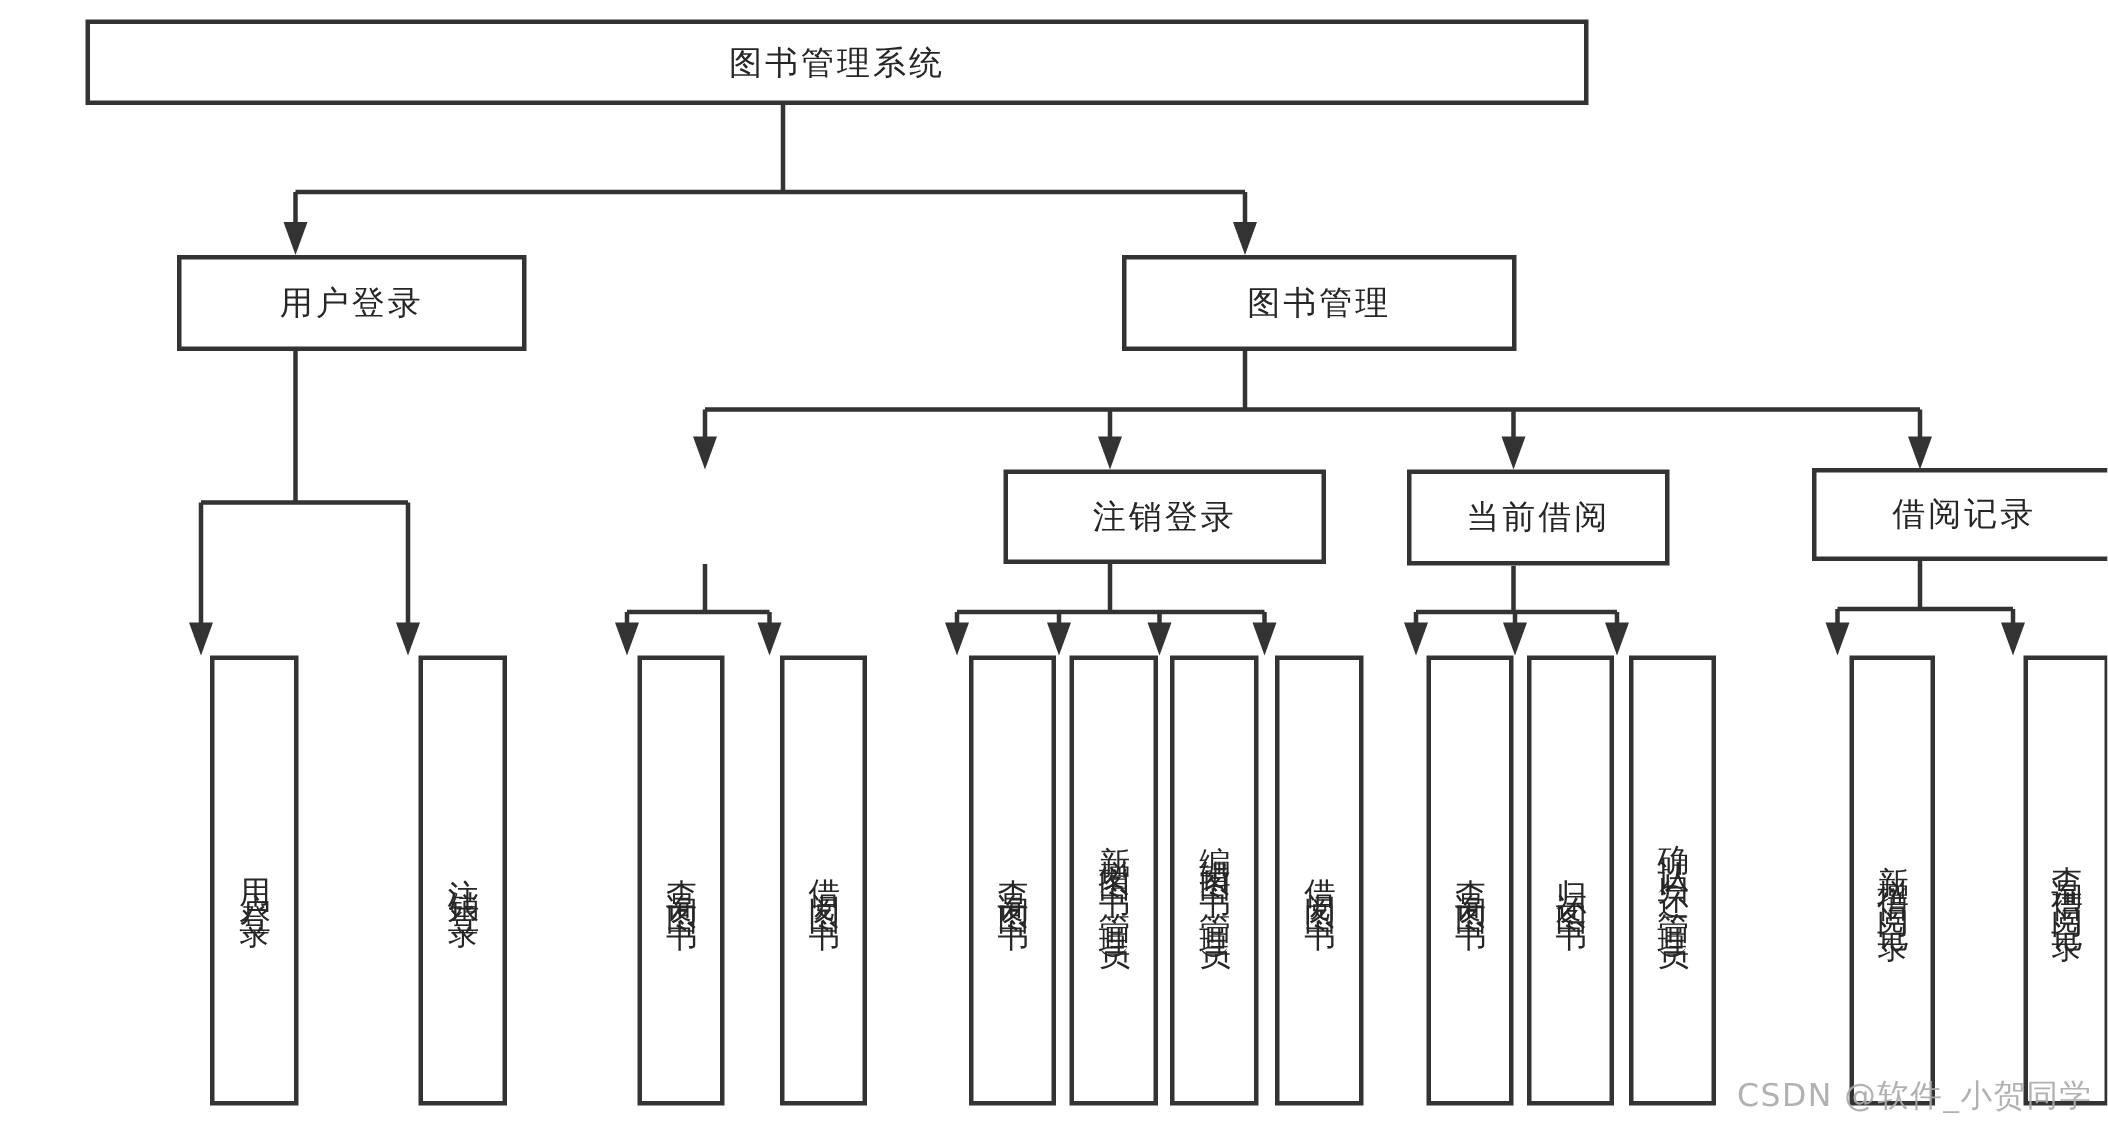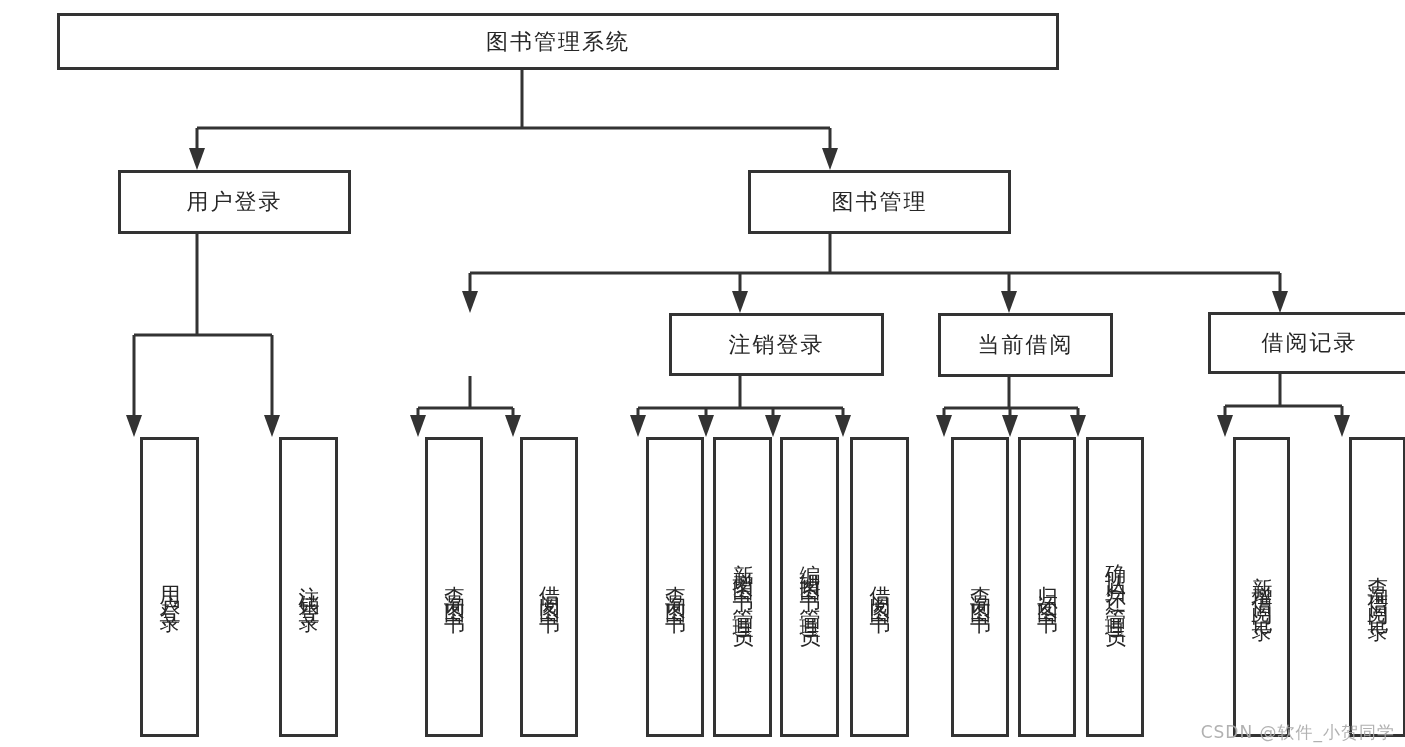--- a/index.html
+++ b/index.html
@@ -42,21 +42,21 @@
     text-orientation:mixed;
     font-size:21px;
     letter-spacing:9px;
     line-height:1;
     color:var(--text);
   }
   .watermark{
     position:absolute;
     right:10px;
     bottom:3px;
-    font-size:17px;
+    font-size:21px;
     letter-spacing:1px;
     color:var(--wm);
     opacity:.92;
     z-index:5;
     white-space:nowrap;
   }
 </style>
 </head>
 <body>
 

